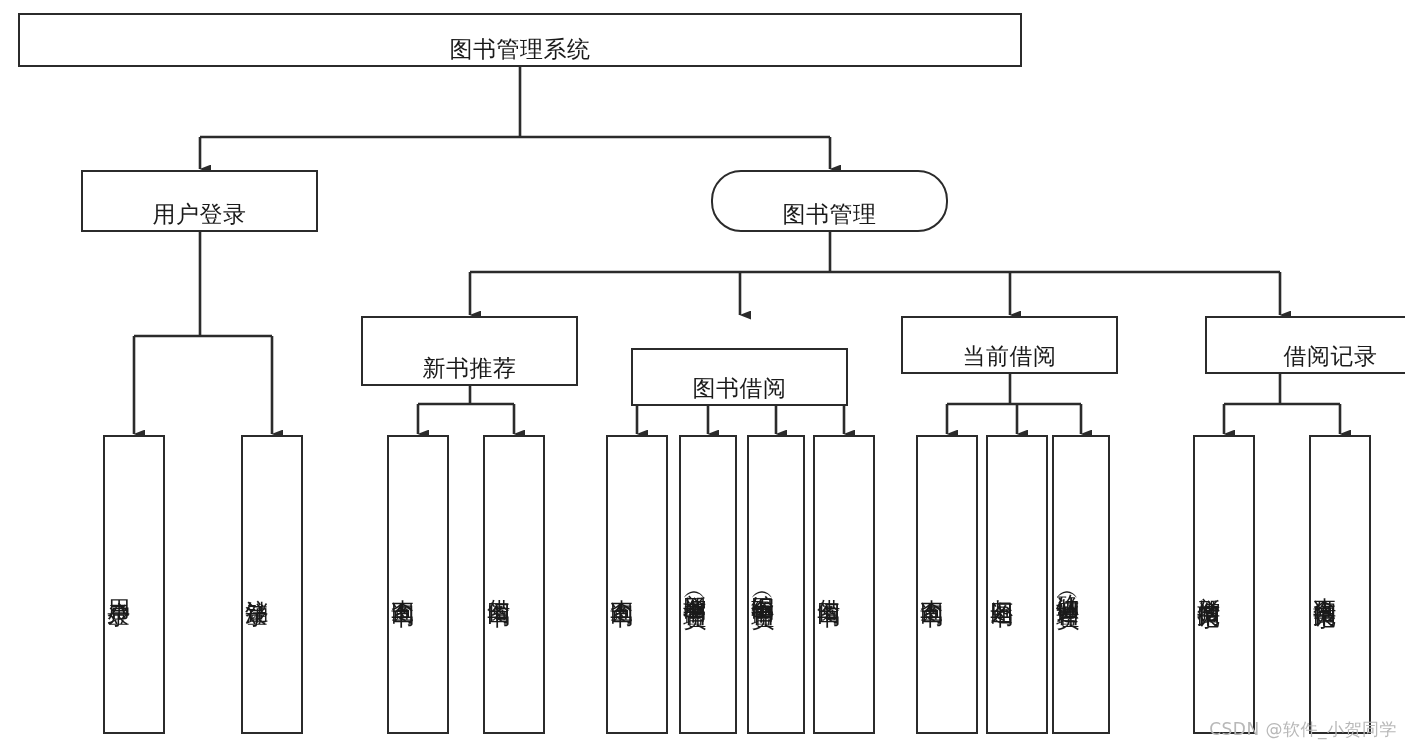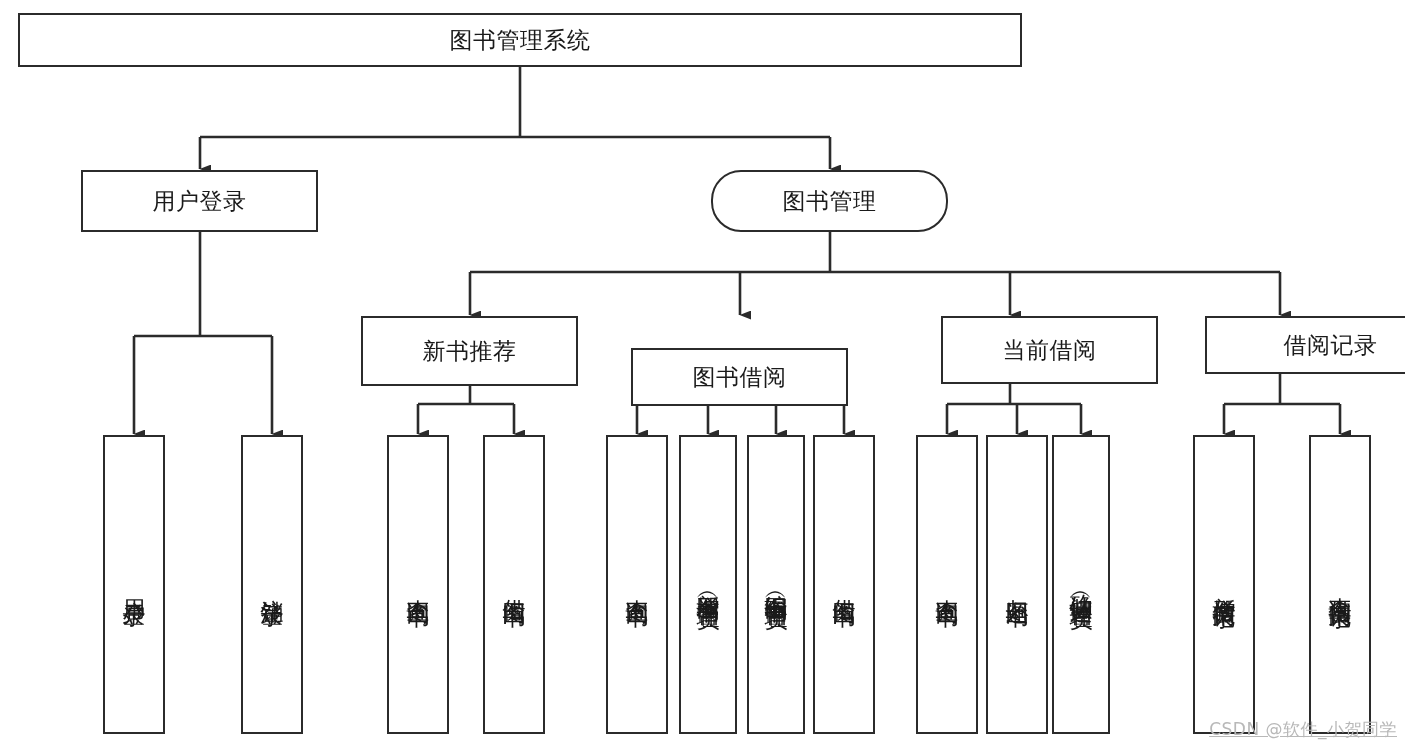--- a/index.html
+++ b/index.html
@@ -24,21 +24,21 @@
     width: 1405px;
     height: 747px;
     pointer-events: none;
   }
   .node {
     position: absolute;
     box-sizing: border-box;
     border: 2.5px solid #2b2b2b;
     background: #ffffff;
     display: flex;
-    align-items: center;
+    align-items: flex-end;
     justify-content: center;
     color: #1a1a1a;
   }
   .node.horiz {
     font-size: 23px;
     letter-spacing: 0.5px;
   }
   .node.vert {
     writing-mode: vertical-rl;
     text-orientation: upright;
@@ -55,21 +55,20 @@
     max-height: 100%;
   }
   #watermark {
     position: absolute;
     right: 8px;
     bottom: 6px;
     font-size: 17px;
     color: #b8b8b8;
     letter-spacing: 0.5px;
     white-space: nowrap;
-    text-decoration: underline;
   }
 </style>
 </head>
 <body>
 
 <div id="canvas">
   <svg id="edges" viewBox="0 0 1405 747" preserveAspectRatio="none">
     <defs>
       <marker id="arrowhead" markerWidth="10" markerHeight="12" refX="4.4" refY="11" orient="auto" markerUnits="userSpaceOnUse">
         <polygon points="0,0 8.8,0 4.4,11.5" fill="#2b2b2b"></polygon>
@@ -121,21 +120,21 @@
       </div>
       <div class="node horiz" style="left: 711px; top: 170px; width: 237px; height: 62px; border-radius: 30px;">
         <span>图书管理</span>
       </div>
       <div class="node horiz" style="left: 361px; top: 316px; width: 217px; height: 70px;">
         <span>新书推荐</span>
       </div>
       <div class="node horiz" style="left: 631px; top: 316px; width: 217px; height: 58px; margin-top: 32px;">
         <span>图书借阅</span>
       </div>
-      <div class="node horiz" style="left: 901px; top: 316px; width: 217px; height: 68px; margin-left: 40px;">
+      <div class="node horiz" style="left: 901px; top: 316px; width: 217px; height: 58px;">
         <span>当前借阅</span>
       </div>
       <div class="node horiz" style="left: 1205px; top: 316px; width: 217px; height: 58px; padding-left: 34px;">
         <span>借阅记录</span>
       </div>
       <div class="node vert" style="left: 103px; top: 435px; width: 62px; height: 299px;">
         <span class="vtext">用户登录</span>
       </div>
       <div class="node vert" style="left: 241px; top: 435px; width: 62px; height: 299px;">
         <span class="vtext">注销登录</span>

